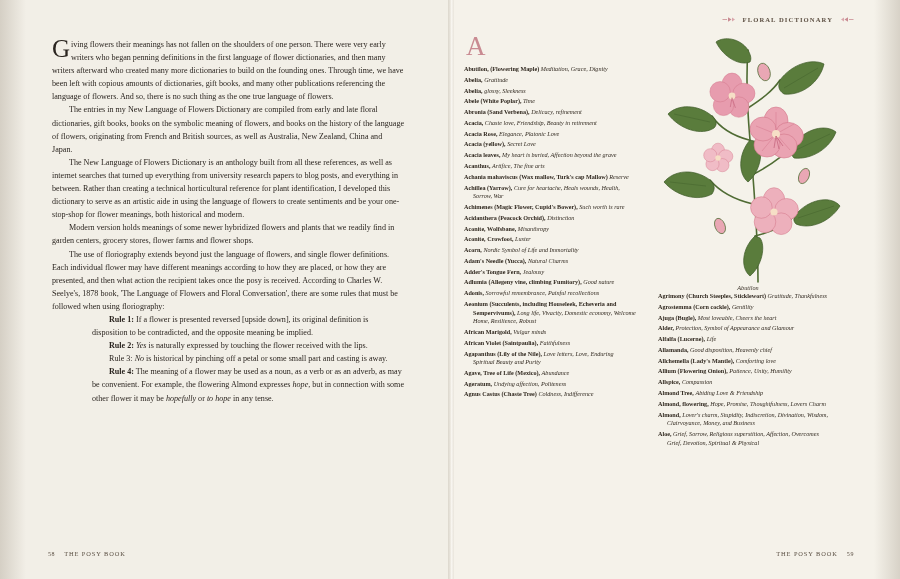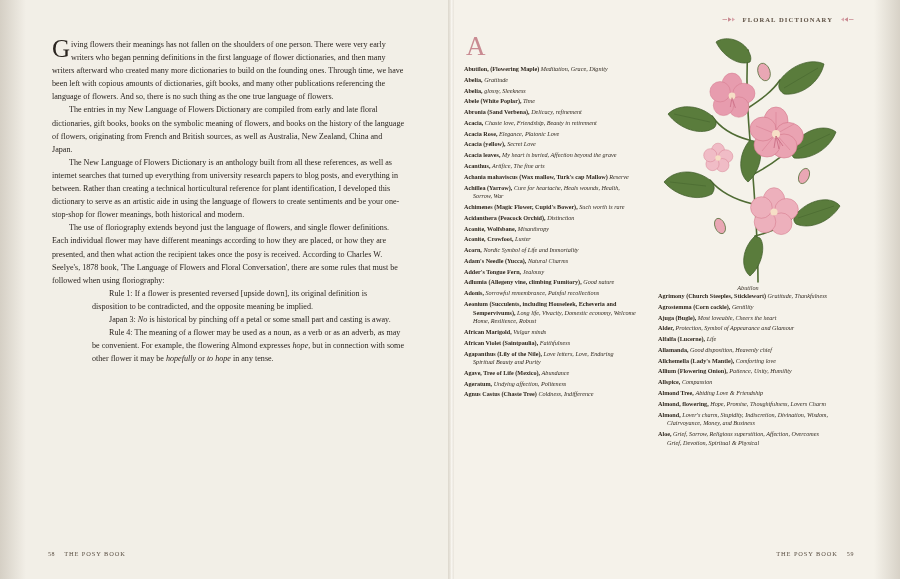--- a/index.html
+++ b/index.html
@@ -44,21 +44,21 @@
   .body-col p.first{text-indent:0;}
   .dropcap{
     float:left;font-size:25px;line-height:20px;
     padding:1px 1px 0 0;margin-right:0px;
     font-family:"Liberation Serif", serif;color:#2b2520;
   }
   .rule{
     margin:7px 0 0 0;padding-left:40px;text-indent:0;
     line-height:13.1px;
   }
-  .rule .rl{font-weight:400;text-align:right;}
+  .rule .rl{font-weight:700;text-align:right;}
   .rule .ital{font-style:italic;}
 
   
   .footer{
     position:absolute;bottom:22px;
     font-size:6.4px;letter-spacing:.9px;color:#5a4f43;
     display:flex;align-items:baseline;gap:9px;
   }
   .footer-left{left:48px;}
   .footer-right{right:46px;}
@@ -91,26 +91,28 @@
 
 <div class="spread">
 
   <div class="page page-left">
     <div class="outer-shade-l"></div>
 
     <div class="body-col">
       <p class="first"><span class="dropcap">G</span><span>iving flowers their meanings has not fallen on the shoulders of one person. There were very early writers who began penning definitions in the first language of flower dictionaries, and then many writers afterward who created many more dictionaries to build on the founding ones. Through time, we have been left with copious amounts of dictionaries, gift books, and many other publications referencing the language of flowers. And so, there is no such thing as the one true language of flowers.</span></p>
       <p>The entries in my New Language of Flowers Dictionary are compiled from early and late floral dictionaries, gift books, books on the symbolic meaning of flowers, and books on the history of the language of flowers, originating from French and British sources, as well as Australia, New Zealand, China and Japan.</p>
       <p>The New Language of Flowers Dictionary is an anthology built from all these references, as well as internet searches that turned up everything from university research papers to blog posts, and everything in between. Rather than creating a technical horticultural reference for plant identification, I developed this dictionary to serve as an artistic aide in using the language of flowers to create sentiments and be your one-stop-shop for flower meanings, both historical and modern.</p>
+      <p>Modern version holds meanings of some newer hybridized flowers and plants that we readily find in garden centers, grocery stores, flower farms and flower shops.</p>
       <p>The use of floriography extends beyond just the language of flowers, and single flower definitions. Each individual flower may have different meanings according to how they are placed, or how they are presented, and then what action the recipient takes once the posy is received. According to Charles W. Seelye's, 1878 book, 'The Language of Flowers and Floral Conversation', there are some rules that must be followed when using floriography:</p>
 
       <p class="rule"><span class="rl">Rule 1:</span><span> If a flower is presented reversed [upside down], its original definition is disposition to be contradicted, and the opposite meaning be implied.</span></p>
 
-
-      <p class="rule"><span>Japan 3:</span><span> </span><span class="ital">No</span><span> is historical by pinching off a petal or some small part and casting is away.</span></p>
+      <p class="rule"><span class="rl">Rule 2:</span><span> </span><span class="ital">Yes</span><span> is naturally expressed by touching the flower received with the lips.</span></p>
+
+      <p class="rule"><span>Rule 3:</span><span> </span><span class="ital">No</span><span> is historical by pinching off a petal or some small part and casting is away.</span></p>
 
       <p class="rule"><span class="rl">Rule 4:</span><span> The meaning of a flower may be used as a noun, as a verb or as an adverb, as may be convenient. For example, the flowering Almond expresses </span><span class="ital">hope</span><span>, but in connection with some other flower it may be </span><span class="ital">hopefully</span><span> or </span><span class="ital">to hope</span><span> in any tense.</span></p>
     </div>
 
     <div class="footer footer-left">
       <span class="folio">58</span>
       <span>THE POSY BOOK</span>
     </div>
   </div>
 

